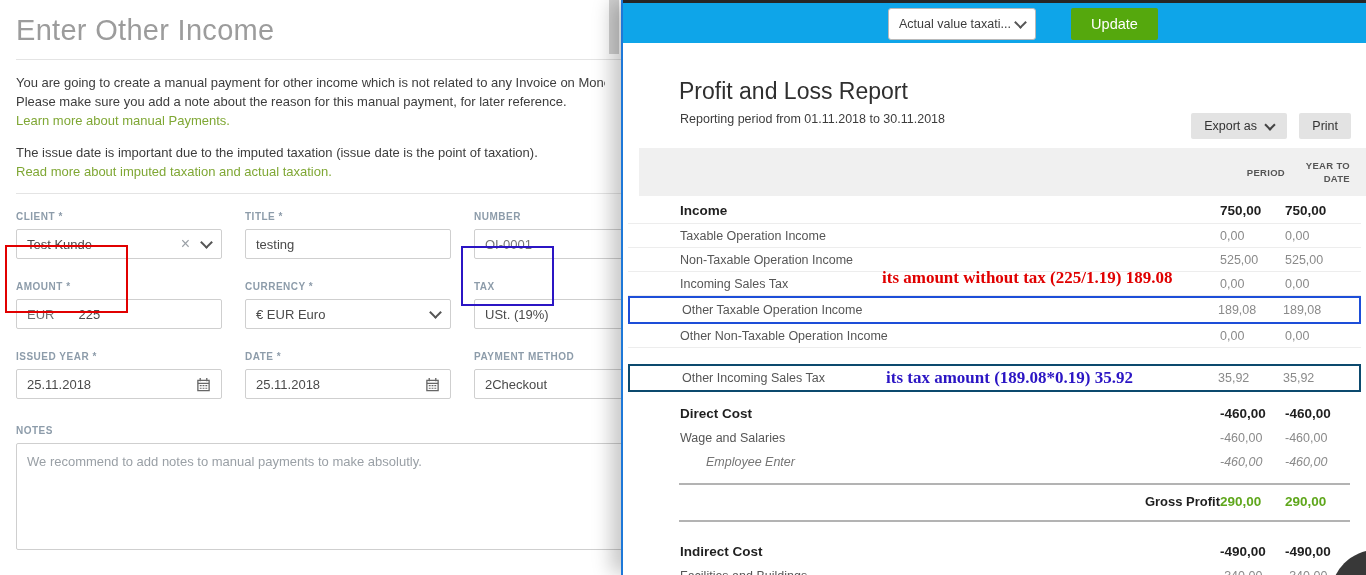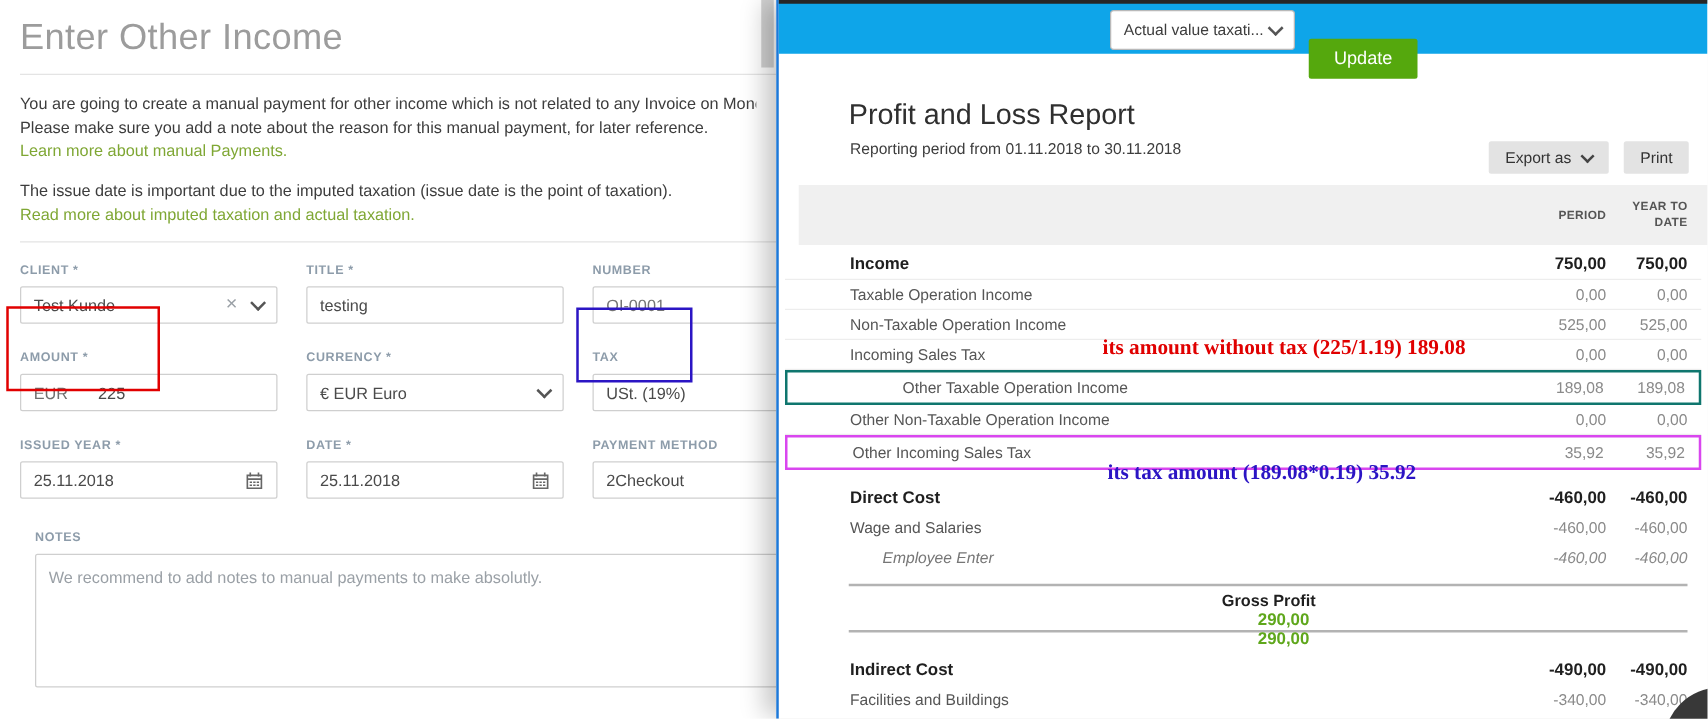--- a/index.html
+++ b/index.html
@@ -18,72 +18,72 @@
   .control{height:30px;border:1px solid #cfcfcf;border-radius:2px;background:#fff;display:flex;
            align-items:center;padding:0 10px;font-size:13px;color:#4a4a4a;box-sizing:border-box;}
   .control input{border:none;outline:none;font:inherit;color:inherit;width:100%;padding:0;background:transparent;}
   .control.disabled{color:#c5cbd1;}
   .control .val{flex:1;white-space:nowrap;overflow:hidden;}
   .prefix{color:#6f6f6f;margin-right:24px;}
   .clear-x{color:#9aa0a6;font-size:16px;margin-right:12px;cursor:pointer;}
   .chev{width:7px;height:7px;border-right:2px solid #555;border-bottom:2px solid #555;
         transform:rotate(45deg);margin-top:-4px;flex:none;}
   .cal-icon{flex:none;margin-left:8px;}
-  .notes-wrap{margin:26px 28px 0;}
+  .notes-wrap{margin:26px 16px 0;}
   .notes-wrap label{display:block;font-size:10px;font-weight:bold;color:#8d9caa;letter-spacing:.5px;margin-bottom:7px;}
   .notes-wrap textarea{width:648px;height:107px;border:1px solid #cfcfcf;border-radius:2px;resize:none;
         font:13px "Liberation Sans",sans-serif;color:#4a4a4a;padding:10px;box-sizing:border-box;outline:none;}
   .notes-wrap textarea::placeholder{color:#9aa0a6;}
   .ann-box{position:absolute;z-index:6;pointer-events:none;}
   .box-amount{left:5px;top:245px;width:119px;height:64px;border:2px solid #e10000;}
   .box-tax{left:461px;top:246px;width:89px;height:56px;border:2px solid #2b15c4;}
   .scroll-thumb{position:absolute;right:2px;top:0;width:10px;height:54px;background:#d2d2d2;}
 
   
   .right-panel{position:absolute;left:621px;top:0;width:745px;height:575px;background:#fff;
                border-left:2px solid #1d78d8;box-sizing:border-box;
                box-shadow:-12px 0 18px -2px rgba(0,0,0,.22);overflow:visible;}
   .toolbar{position:relative;height:43px;background:#0ea5e9;border-top:3px solid #262626;box-sizing:border-box;}
   .select-box{position:absolute;left:265px;top:5px;width:148px;height:32px;background:#fff;
               border:1px solid #b9b9b9;border-radius:3px;display:flex;align-items:center;
               padding:0 10px;font-size:12.5px;color:#3d3d3d;box-sizing:border-box;cursor:pointer;}
   .select-box .val{flex:1;}
-  .update-btn{position:absolute;left:424px;top:5px;width:87px;height:32px;background:#55a80d;border:none;
-              color:#fff;font-size:14.5px;font-family:inherit;border-radius:2px;cursor:pointer;margin-top:23px;}
+  .update-btn{position:absolute;left:448px;top:5px;width:87px;height:32px;background:#55a80d;border:none;
+              color:#fff;font-size:14.5px;font-family:inherit;border-radius:2px;cursor:pointer;}
   .report-title{margin:35px 0 0 56px;font-size:23px;font-weight:400;color:#2f2f2f;}
   .report-sub{margin:7px 0 0 57px;font-size:12.5px;color:#3d3d3d;}
   .export-btn,.print-btn{position:absolute;top:113px;height:26px;background:#e3e3e3;border:none;border-radius:2px;
               font-size:12.5px;color:#333;font-family:inherit;display:flex;align-items:center;gap:9px;
               padding:0 13px;cursor:pointer;}
   .export-btn{right:79px;}
   .print-btn{right:15px;}
   .btn-chev{width:6px;height:6px;border-right:2px solid #444;border-bottom:2px solid #444;
             transform:rotate(45deg);margin-top:-3px;}
   .thead{position:absolute;left:16px;top:148px;right:0;height:48px;background:#f0f0f0;display:flex;
          align-items:center;justify-content:flex-end;padding-right:16px;box-sizing:border-box;}
   .th{width:65px;font-size:9.5px;font-weight:bold;color:#555;letter-spacing:.3px;text-align:right;}
   .th-ytd{display:flex;justify-content:flex-end;}
   .th-ytd span{width:48px;text-align:right;line-height:13px;}
   .rows{position:absolute;top:198px;left:5px;right:5px;}
   .row{display:flex;align-items:center;height:24px;padding:0 11px 0 52px;font-size:12.5px;
        box-sizing:border-box;border-bottom:1px solid #ededed;}
   .row .lbl{flex:1;color:#565656;}
-  .row .num{width:65px;text-align:right;color:#8a8a8a;}
+  .row .num{width:65px;color:#8a8a8a;}
   .row.bold{height:26px;}
   .row.bold .lbl,.row.bold .num{font-weight:bold;color:#1f1f1f;font-size:13.5px;}
   .row.noline{border-bottom:none;}
   .row.italic .lbl{font-style:italic;color:#767676;padding-left:26px;}
   .row.italic .num{font-style:italic;}
-  .box-red{border:2px solid #0f766e;padding-left:40px;}
+  .box-red{border:2px solid #1d4ed8;}
   .box-red .row,.box-blue .row{border-bottom:none;}
-  .box-blue{border:2px solid #d946ef;}
+  .box-blue{border:2px solid #0c4a6e;margin-top:16px;}
   .spacer8{height:8px;} .spacer16{height:16px;}
   .thick{border:none;border-top:2px solid #b3b3b3;margin:9px 11px 0 51px;}
   .thick2{border:none;border-top:2px solid #b3b3b3;margin:7px 11px 0 51px;}
-  .row.gross{border-bottom:none;margin-top:4px;flex-direction:column;}
+  .row.gross{border-bottom:none;margin-top:4px;}
   .row.gross .lbl{text-align:right;font-weight:bold;color:#1f1f1f;font-size:13px;padding-right:0;}
   .row.gross .num{font-weight:bold;color:#5fa71c;font-size:13.5px;}
   .red-note{position:absolute;left:259px;top:268px;font:bold 17px "Liberation Serif",serif;color:#e00000;
             z-index:7;white-space:nowrap;}
   .blue-note{position:absolute;left:263px;top:368px;font:bold 17px "Liberation Serif",serif;color:#2b15c4;
             z-index:7;white-space:nowrap;}
   .chat-bubble{position:absolute;right:-55px;bottom:-65px;width:90px;height:90px;border-radius:50%;
             background:#383838;cursor:pointer;}
 </style>
 </head>

